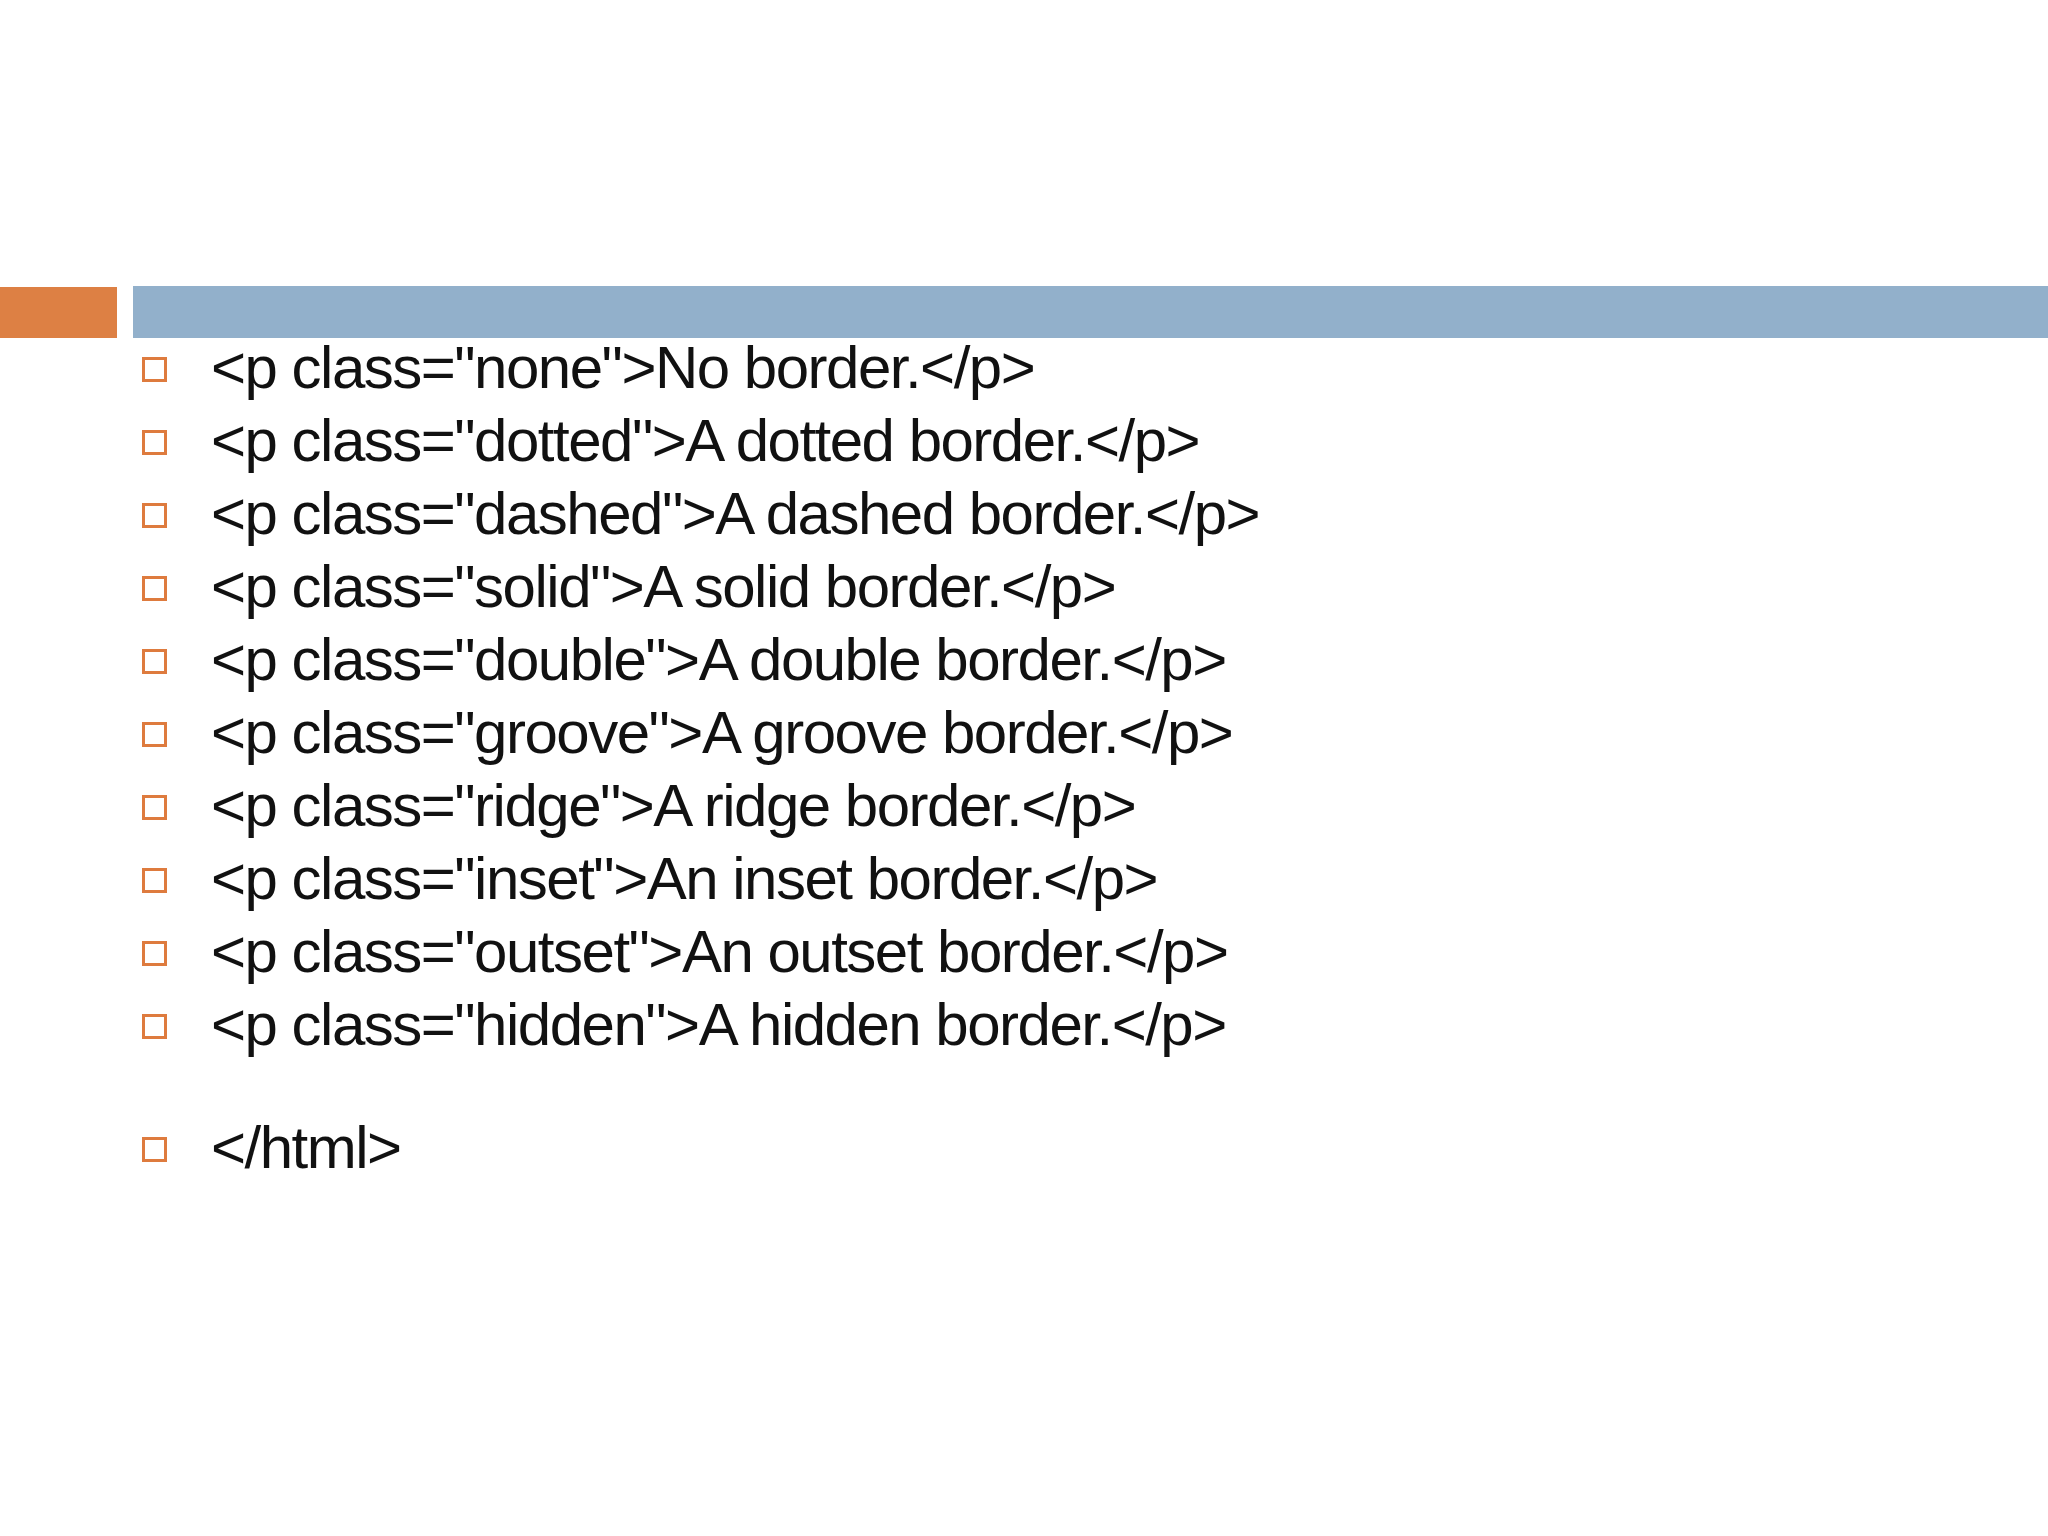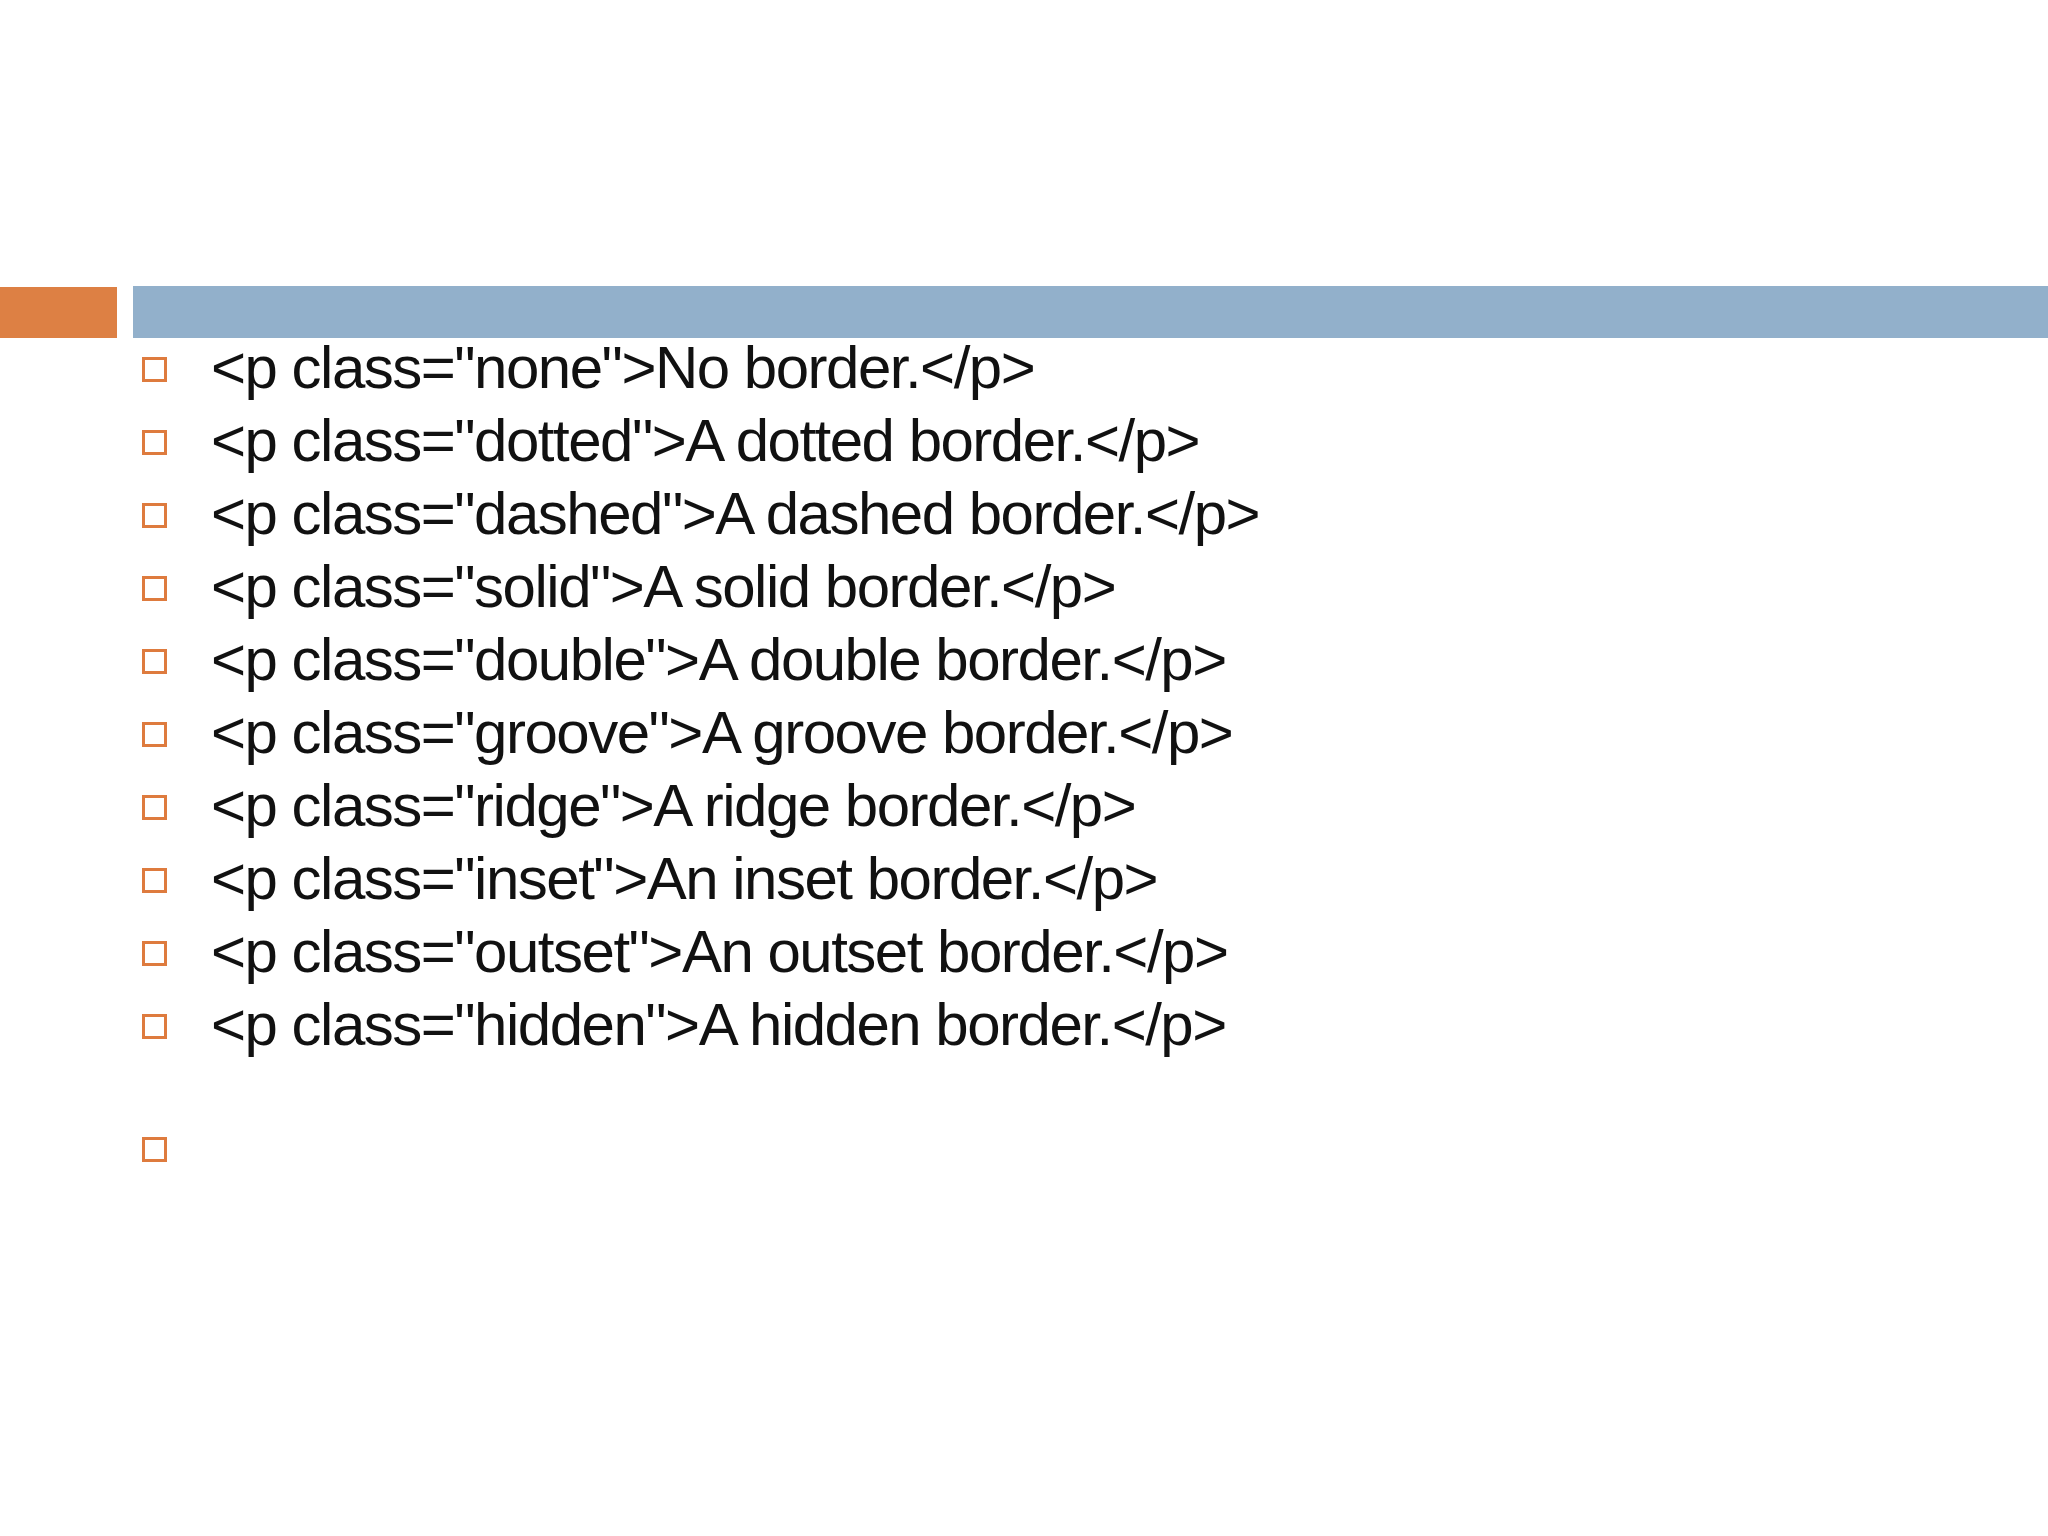--- a/index.html
+++ b/index.html
@@ -128,17 +128,18 @@
         </div>
       </div>
 
     <div class="blank-gap"></div>
 
     <div>
 
 
         <div class="code-row">
           <span class="bullet"></span>
+          <span class="code-text">&lt;/html&gt;</span>
         </div>
       </div>
 
   </div>
 </div>
 
 </body></html>

